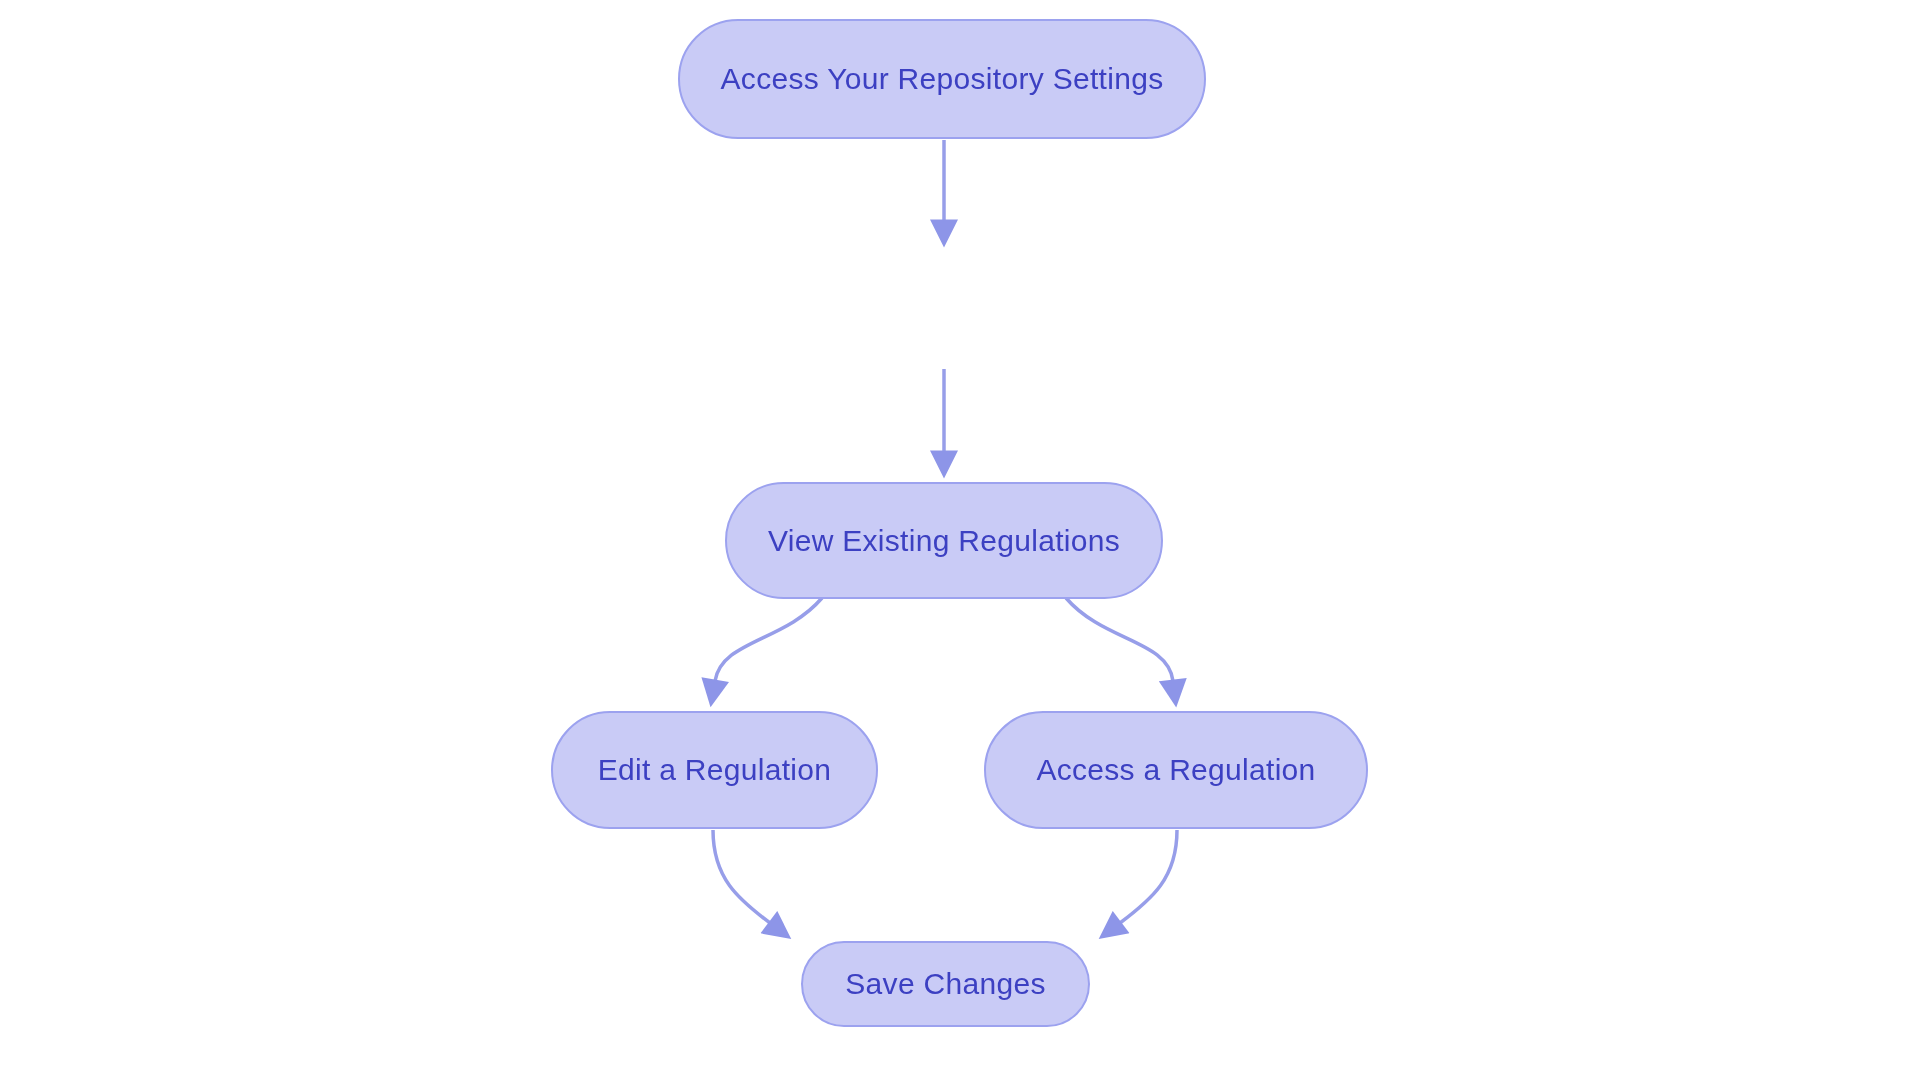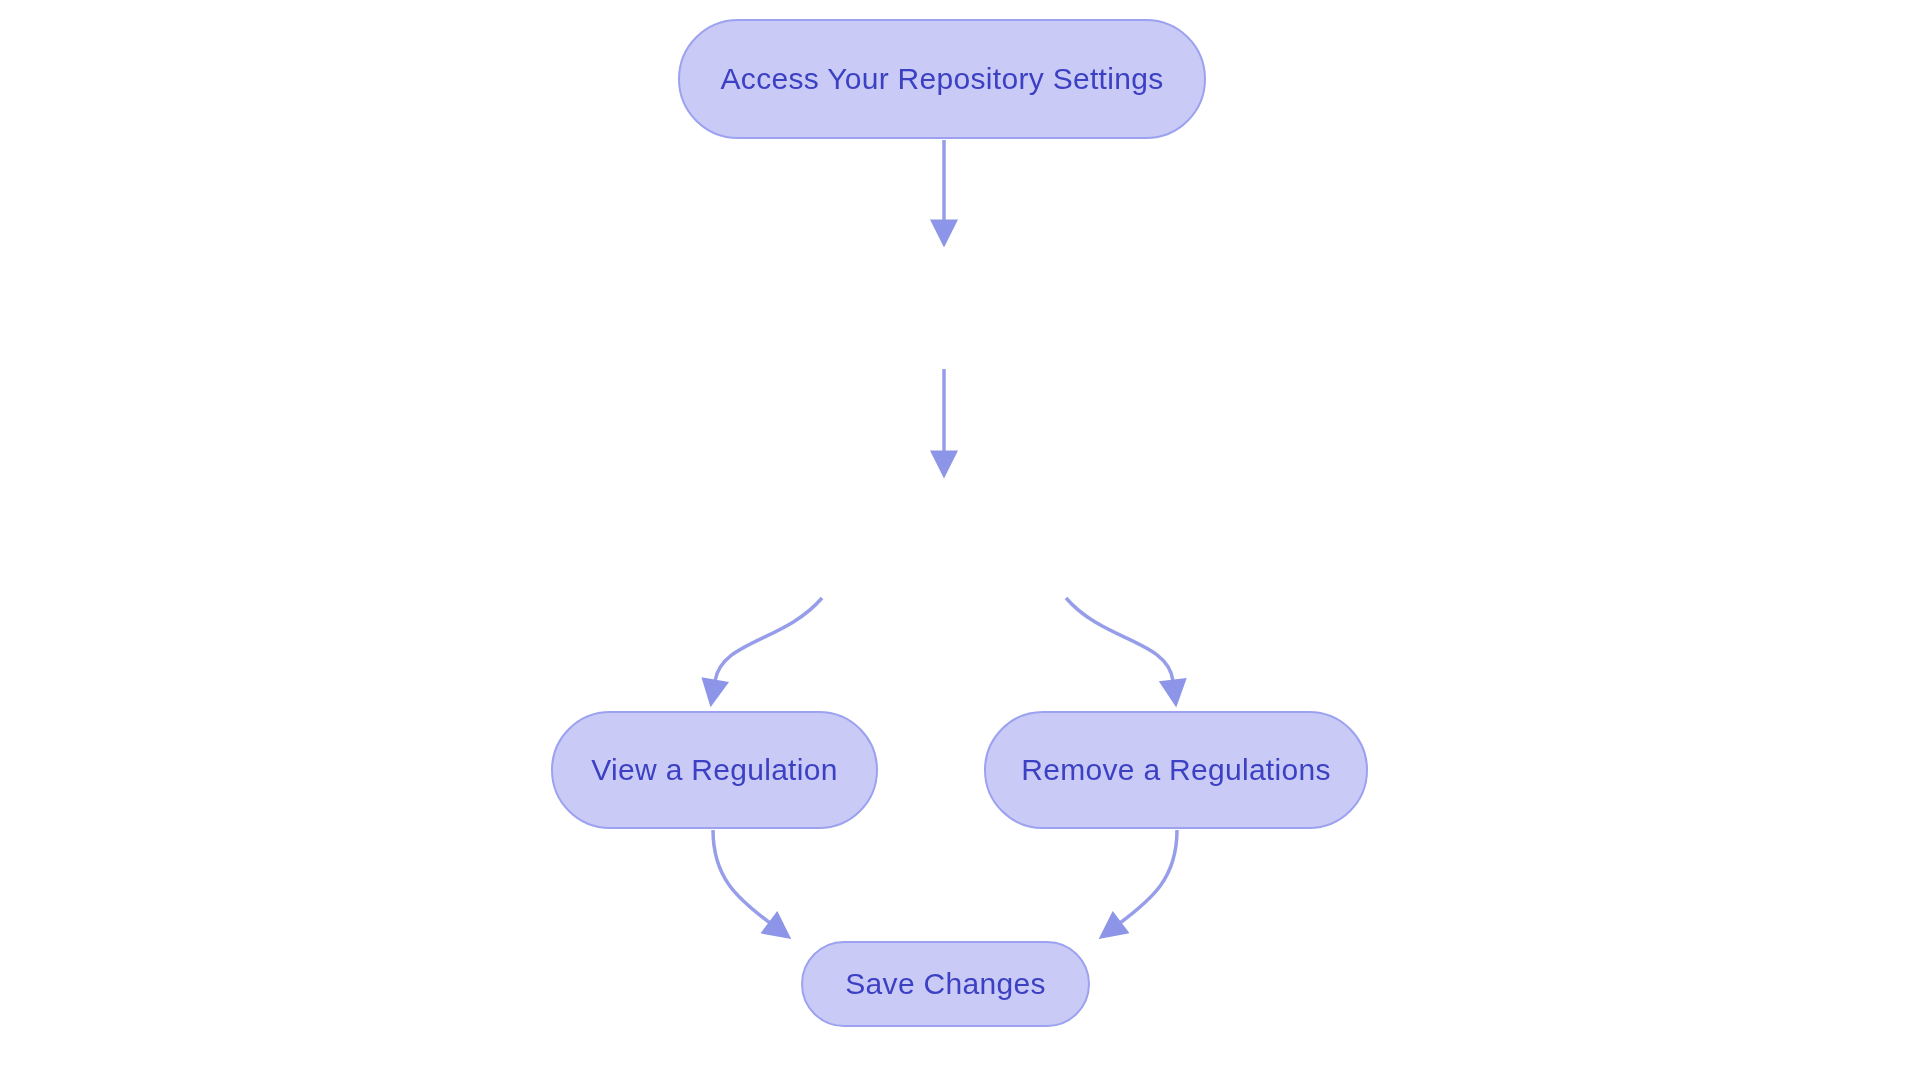--- a/index.html
+++ b/index.html
@@ -72,26 +72,29 @@
     <path class="edge-line" marker-end="url(#arrowhead)" d="M1066 598 C1104 642, 1168 640, 1173 681"></path>
     <path class="edge-line" marker-end="url(#arrowhead)" d="M713 830 C713 878, 738 899, 770 923"></path>
     <path class="edge-line" marker-end="url(#arrowhead)" d="M1177 830 C1177 878, 1152 899, 1120 923"></path>
   </svg>
 
   <div class="node node-1">
     <span>Access Your Repository Settings</span>
   </div>
 
 
+  <div class="node node-3">
+    <span>View Existing Regulations</span>
+  </div>
 
   <div class="node node-4">
-    <span>View a Regulation</span>
+    <span>Edit a Regulation</span>
   </div>
 
   <div class="node node-5">
-    <span>Remove a Regulations</span>
+    <span>Access a Regulation</span>
   </div>
 
   <div class="node node-6">
     <span>Save Changes</span>
   </div>
 
 </div>
 
 </body></html>

